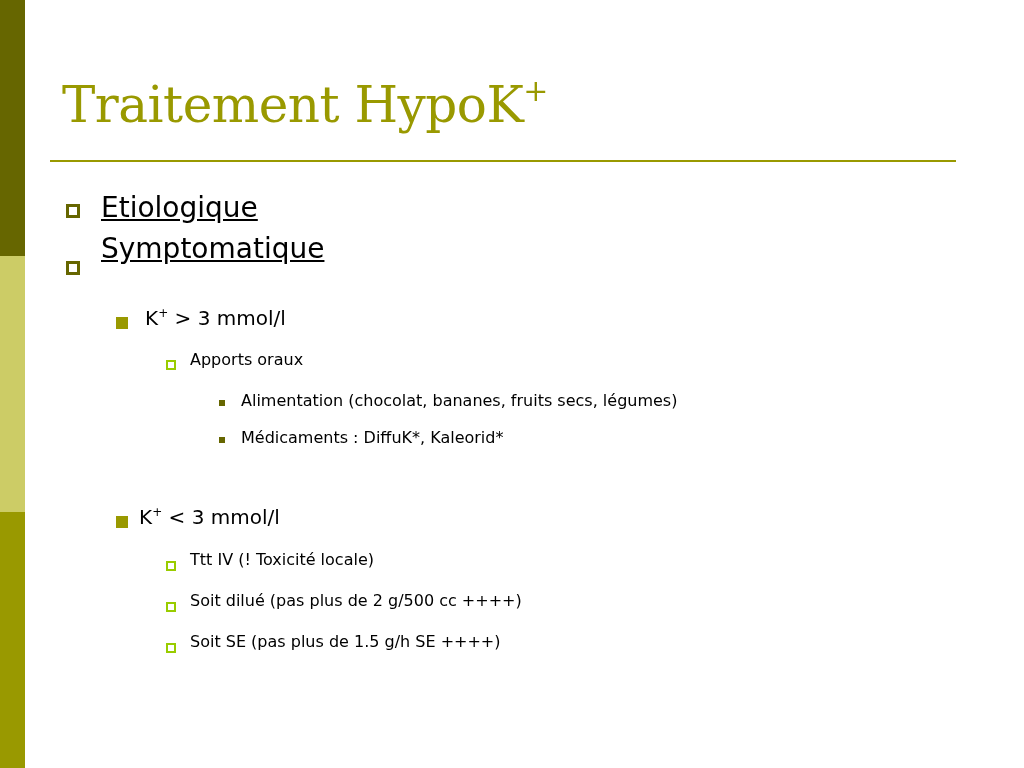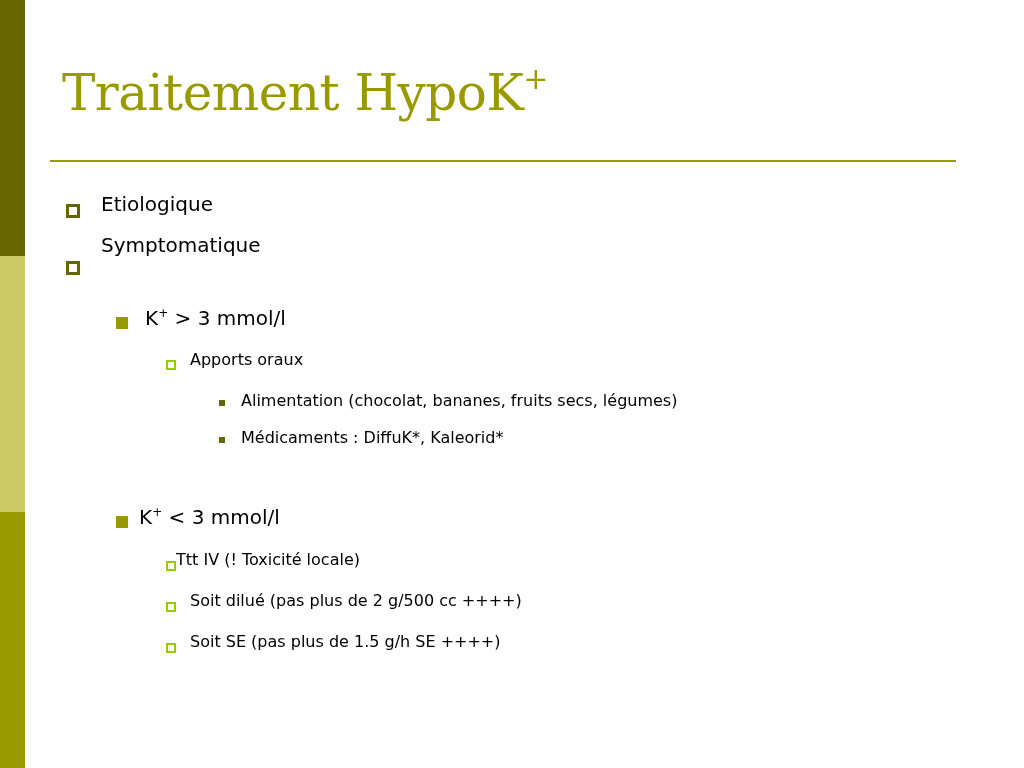--- a/index.html
+++ b/index.html
@@ -9,37 +9,37 @@
       font-family: "DejaVu Sans", sans-serif;
       color: #000000;
     }
     .sidebar { position: absolute; left: 0; top: 0; width: 25px; height: 768px; }
     .sidebar .seg { position: absolute; left: 0; width: 25px; height: 256px; }
     .sidebar .seg1 { top: 0; background: #666600; }
     .sidebar .seg2 { top: 256px; background: #cccc66; }
     .sidebar .seg3 { top: 512px; background: #999900; }
 
     .title {
-      position: absolute; left: 62px; top: 68px;
+      position: absolute; left: 62px; top: 80px;
       font-family: "DejaVu Serif", "Liberation Serif", serif;
       font-size: 50px; color: #999900; line-height: 1;
       letter-spacing: -0.5px;
     }
     .title sup { font-size: 30px; position: relative; top: -4px; vertical-align: top; }
     .rule { position: absolute; left: 50px; top: 160px; width: 906px; height: 2px; background: #999900; }
 
     .item { position: absolute; white-space: nowrap; line-height: 1; }
     .item sup { font-size: 60%; vertical-align: top; position: relative; top: -1px; }
 
     .b1 { position: absolute; width: 14px; height: 14px; box-sizing: border-box; border: 3px solid #666600; background: #fff; }
     .b2 { position: absolute; width: 12px; height: 12px; background: #999900; }
     .b3 { position: absolute; width: 10px; height: 10px; box-sizing: border-box; border: 2px solid #99cc00; background: #fff; }
     .b4 { position: absolute; width: 6px; height: 6px; background: #666600; }
 
-    .l1 { font-size: 20px; }
+    .l1 { font-size: 28px; text-decoration: underline; }
     .l2 { font-size: 20px; }
     .l3 { font-size: 16px; }
     .l4 { font-size: 16px; }
   </style>
 </head>
 <body>
 
 <div class="sidebar">
   <div class="seg seg1"></div>
   <div class="seg seg2"></div>
@@ -64,19 +64,19 @@
 <div class="b4" style="left:219px; top:400px;"></div>
 <div class="item l4" style="left:241px; top:393px;">Alimentation (chocolat, bananes, fruits secs, légumes)</div>
 
 <div class="b4" style="left:219px; top:437px;"></div>
 <div class="item l4" style="left:241px; top:430px;">Médicaments : DiffuK*, Kaleorid*</div>
 
 <div class="b2" style="left:116px; top:516px;"></div>
 <div class="item l2" style="left:139px; top:507px;"><span>K</span><sup>+</sup><span> &lt; 3 mmol/l</span></div>
 
 <div class="b3" style="left:166px; top:561px;"></div>
-<div class="item l3" style="left:176px; top:552px;text-align:right;">Ttt IV (! Toxicité locale)</div>
+<div class="item l3" style="left:190px; top:552px;text-align:right;">Ttt IV (! Toxicité locale)</div>
 
 <div class="b3" style="left:166px; top:602px;"></div>
 <div class="item l3" style="left:190px; top:593px;">Soit dilué (pas plus de 2 g/500 cc ++++)</div>
 
 <div class="b3" style="left:166px; top:643px;"></div>
 <div class="item l3" style="left:190px; top:634px;text-align:right;">Soit SE (pas plus de 1.5 g/h SE ++++)</div>
 
 </body></html>

